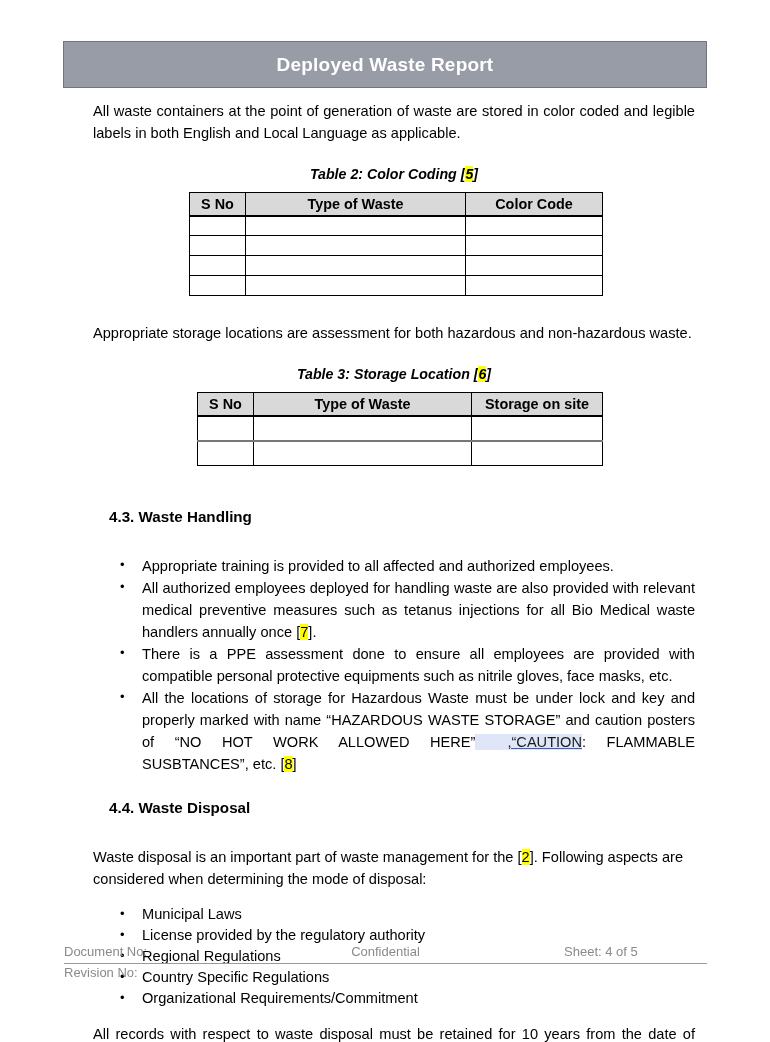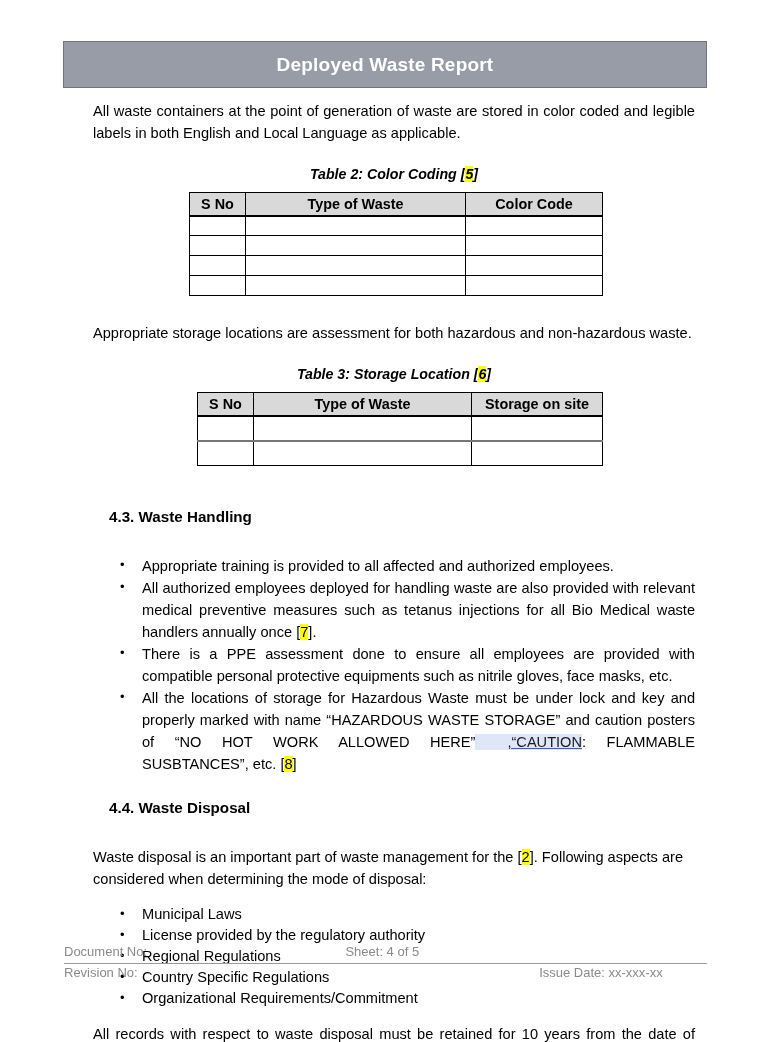--- a/index.html
+++ b/index.html
@@ -333,22 +333,22 @@
     </div>
 
     <div class="spacer-26"></div>
 
   </div>
 
   <div class="footer-rule"></div>
   <div class="footer">
     <div class="footer-row">
       <div class="footer-left">Document No:</div>
+      <div class="footer-center">Confidential</div>
       <div class="footer-right">Sheet: 4 of 5</div>
     </div>
     <div class="footer-row">
       <div class="footer-left">Revision No:</div>
       <div class="footer-center"></div>
-      <div class="footer-right">Issue Date: xx-xxx-xx</div>
     </div>
   </div>
 
 </div>
 
 </body></html>

